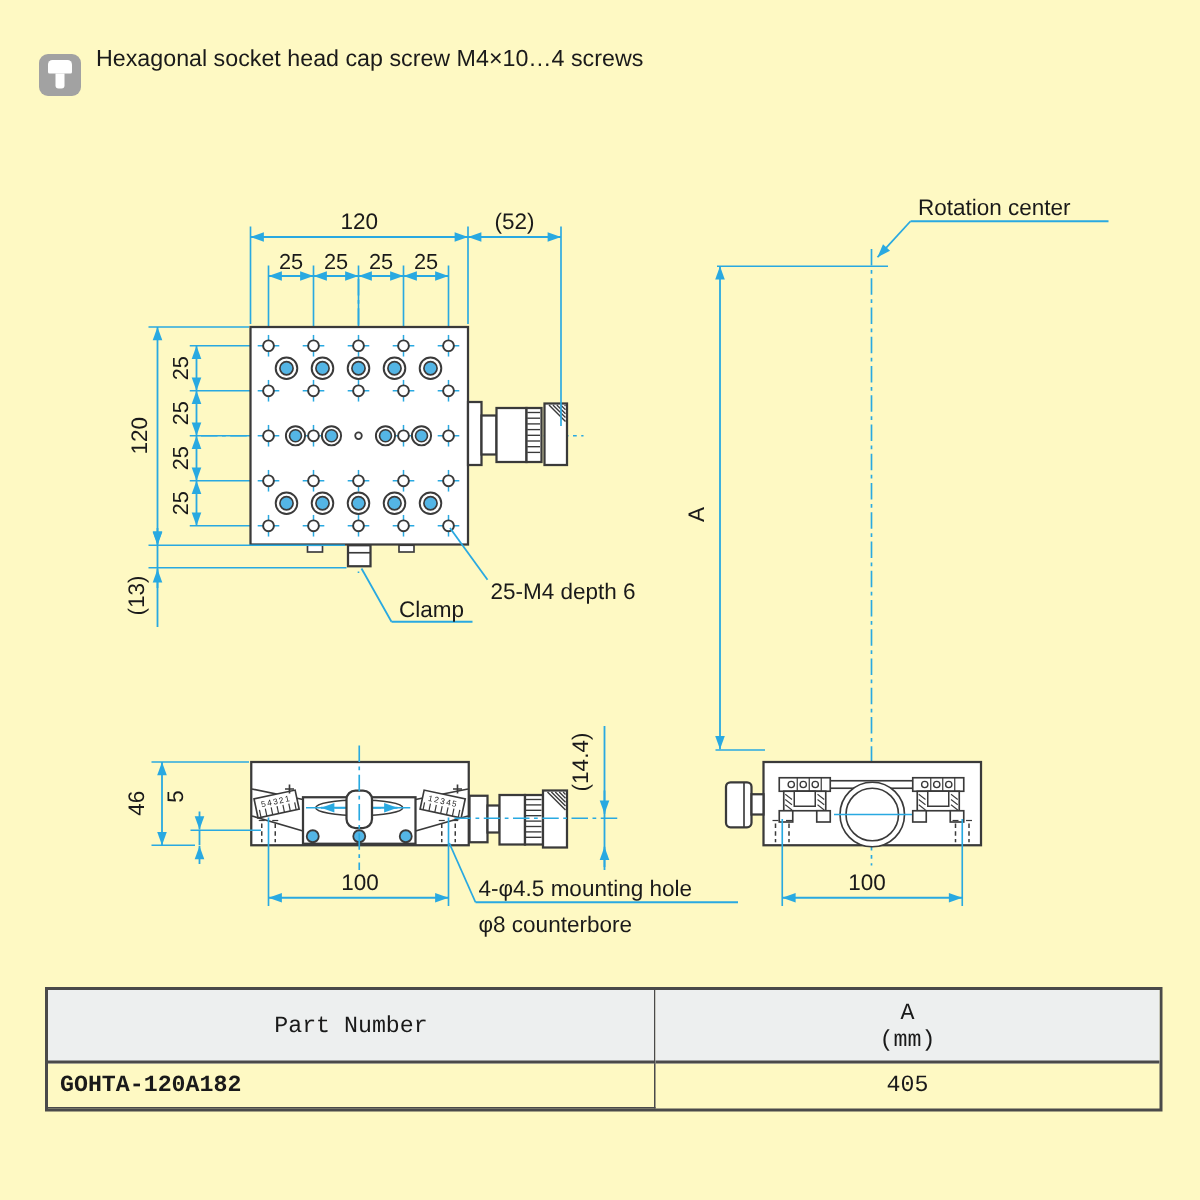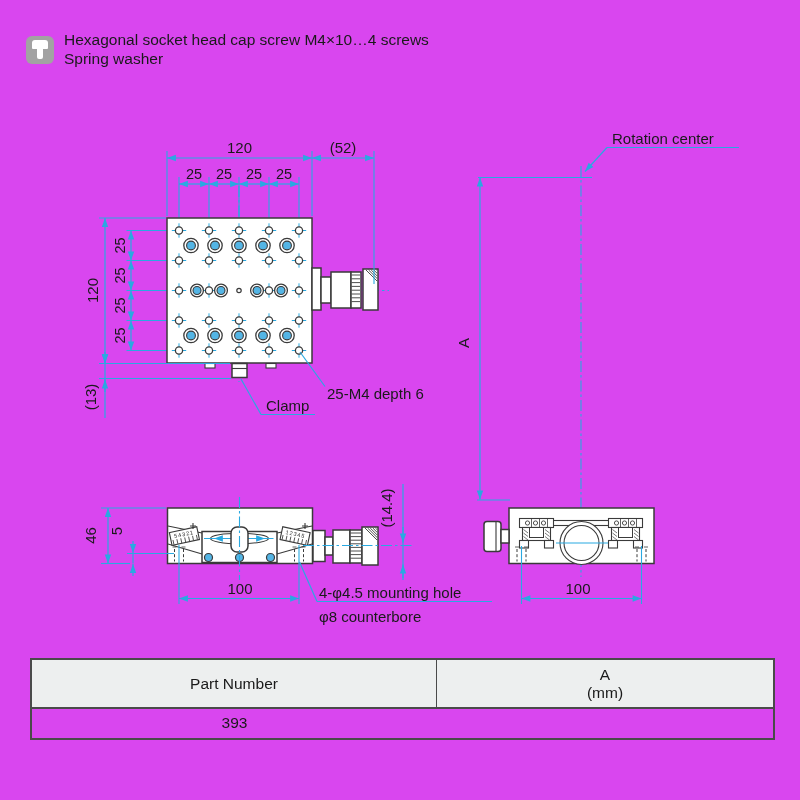--- a/index.html
+++ b/index.html
@@ -1,16 +1,16 @@
 <!DOCTYPE html>
 <html><head>
 <meta charset="utf-8">
 <style>
   html,body{margin:0;padding:0;background:#ffffff;}
-  #stage{position:relative;width:800px;height:800px;background:#d946ef;overflow:hidden;
+  #stage{position:relative;width:800px;height:800px;background:#fef9c3;overflow:hidden;
          font-family:"Liberation Sans",sans-serif;}
   
   .hdr-icon{position:absolute;left:26px;top:36px;width:28px;height:28px;background:#a2a2a2;border-radius:6px;}
   .hdr-icon .cap{position:absolute;left:6px;top:4px;width:16px;height:9px;background:#fff;border-radius:3px 3px 1px 1px;}
   .hdr-icon .stem{position:absolute;left:11px;top:13px;width:6px;height:10px;background:#fff;border-radius:0 0 2px 2px;}
   .hdr-text{position:absolute;left:64px;top:30px;font-size:15.5px;line-height:19px;color:#1a1a1a;}
   
   svg text{font-family:"Liberation Sans",sans-serif;fill:#1a1a1a;}
   .t{font-size:15px;}
   .tp{font-size:14.5px;}
@@ -18,40 +18,39 @@
   .lnt{stroke:#3a3a3a;stroke-width:1.1;fill:none;}
   .shp{stroke:#3a3a3a;stroke-width:1.5;fill:#ffffff;}
   .shpt{stroke:#3a3a3a;stroke-width:1.1;fill:#ffffff;}
   .ext{stroke:#29a9e1;stroke-width:1.1;fill:none;}
   .cl{stroke:#29a9e1;stroke-width:1.1;fill:none;stroke-dasharray:11 3 2.5 3;}
   .dim{stroke:#29a9e1;stroke-width:1.2;fill:none;marker-start:url(#ar);marker-end:url(#ar);}
   .dimE{stroke:#29a9e1;stroke-width:1.2;fill:none;marker-end:url(#ar);}
   .dln{stroke:#29a9e1;stroke-width:1.2;fill:none;}
   
   .ptable{position:absolute;left:30px;top:658px;width:741px;border:2px solid #4a4a4a;
-          display:grid;grid-template-columns:405px 1fr;color:#1a1a1a;font-size:15.5px;}
+          display:grid;grid-template-columns:405px 1fr;color:#1a1a1a;font-size:15.5px;font-family:Liberation Mono, monospace;}
   .ptable .cell{display:flex;align-items:center;justify-content:center;}
   .ptable .head{background:#edefef;height:47px;border-bottom:2px solid #4a4a4a;flex-direction:column;line-height:18px;}
   .ptable .c1{border-right:1.6px solid #4a4a4a;}
   .ptable .r1{border-bottom:1.6px solid #4a4a4a;}
   .ptable .row{height:28.5px;}
   .ptable .part{justify-content:flex-start;padding-left:8px;font-weight:bold;}
 </style>
 </head>
 <body>
 
 <div id="stage">
 
   <div class="hdr-icon">
     <div class="cap"></div>
     <div class="stem"></div>
   </div>
   <div class="hdr-text">
     <div>Hexagonal socket head cap screw M4×10…4 screws</div>
-    <div>Spring washer</div>
   </div>
 
   <svg width="800" height="800" viewBox="0 0 800 800" style="position:absolute;left:0;top:0">
     <defs>
       <marker id="ar" viewBox="0 0 10 8" refX="9.2" refY="4" markerWidth="10" markerHeight="8" markerUnits="userSpaceOnUse" orient="auto-start-reverse">
         <path d="M0.3,0.8 L9.2,4 L0.3,7.2 Z" fill="#29a9e1"></path>
       </marker>
     </defs>
 
     <g>
@@ -456,15 +455,16 @@
   </svg>
 
   <div class="ptable">
     <div class="cell head c1">
       <span>Part Number</span>
     </div>
     <div class="cell head">
       <span>A</span>
       <span>(mm)</span>
     </div>
-    <div class="cell row">393</div>
+    <div class="cell row part c1 r1">GOHTA-120A182</div>
+    <div class="cell row">405</div>
   </div>
 </div>
 
 </body></html>

